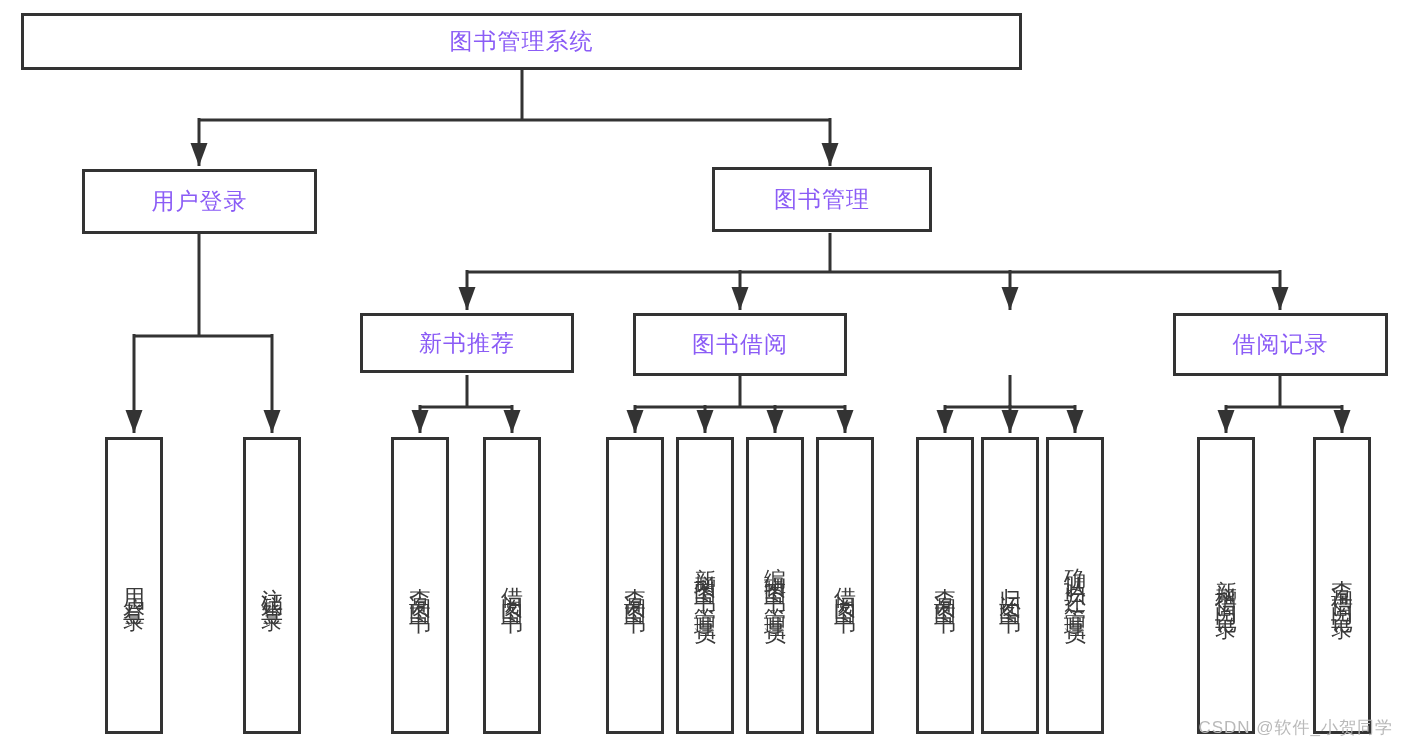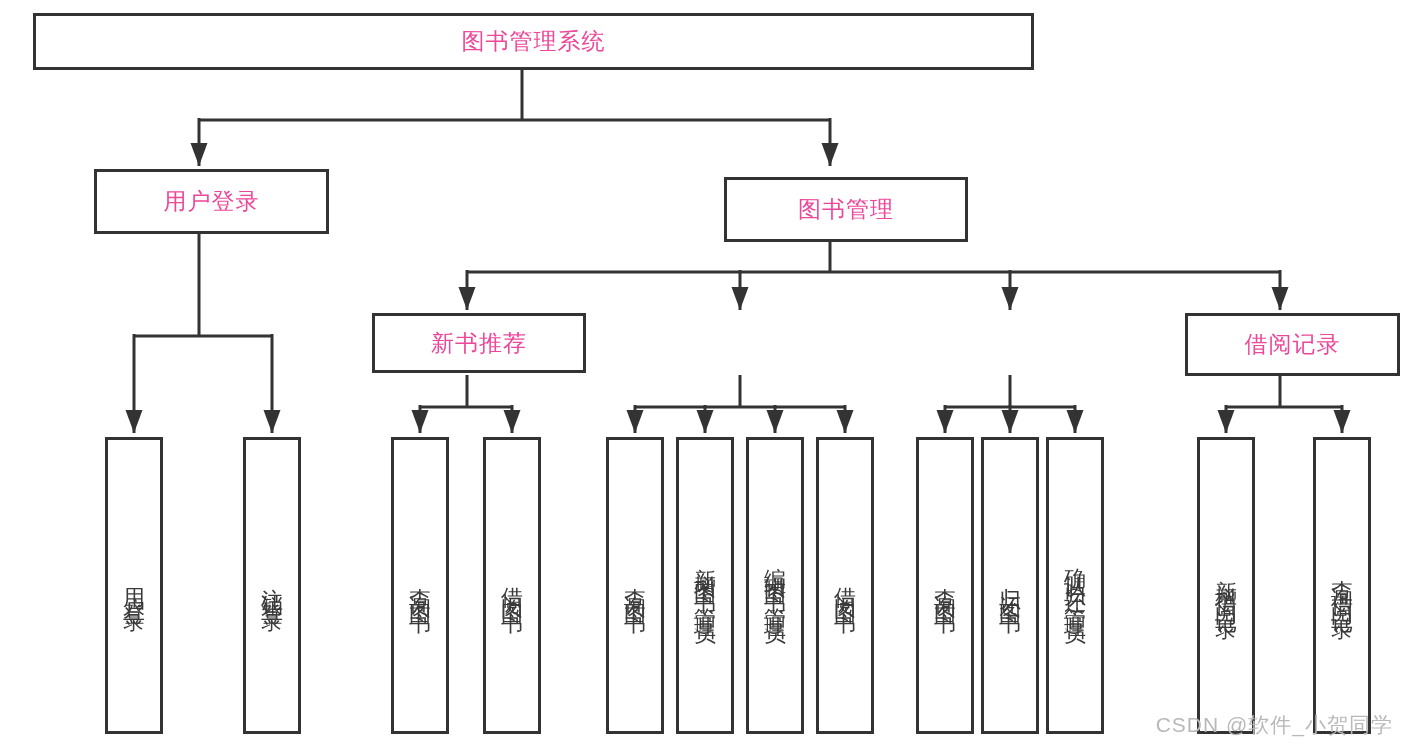--- a/index.html
+++ b/index.html
@@ -4,33 +4,33 @@
 <style>
   html,body{margin:0;padding:0;background:#fff;}
   #stage{
     position:relative;width:1405px;height:747px;background:#ffffff;overflow:hidden;
     font-family:"Liberation Sans","DejaVu Sans",sans-serif;color:#3a3a3a;
   }
   #wires{position:absolute;left:0;top:0;}
   .node{
     position:absolute;box-sizing:border-box;background:#ffffff;
     border:3px solid #333333;display:flex;align-items:center;justify-content:center;
-    font-size:23px;letter-spacing:1px;color:#ec4899;margin-left:12px;
+    font-size:23px;letter-spacing:1px;color:#8b5cf6;
   }
   .leaf{
     position:absolute;box-sizing:border-box;background:#ffffff;
     border:3px solid #333333;display:flex;align-items:center;justify-content:center;
     top:437px;width:58px;height:297px;font-size:22px;color:#3a3a3a;
   }
   .vtext{
     writing-mode:vertical-rl;text-orientation:mixed;
     letter-spacing:8px;line-height:1;white-space:nowrap;
   }
   #watermark{
-    position:absolute;right:12px;bottom:8px;font-size:21px;color:#b9b9b9;
+    position:absolute;right:12px;bottom:8px;font-size:17px;color:#b9b9b9;
     letter-spacing:1px;
   }
 </style>
 </head>
 <body>
 
 <div id="stage">
 
   <svg id="wires" width="1405" height="747" viewBox="0 0 1405 747" aria-hidden="true">
     <defs>
@@ -71,23 +71,24 @@
 
       <path d="M1280,375 V407 M1226,407 H1342"></path>
       <line x1="1226" y1="405" x2="1226" y2="433" marker-end="url(#arw)"></line>
       <line x1="1342" y1="405" x2="1342" y2="433" marker-end="url(#arw)"></line>
     </g>
   </svg>
 
   <div class="node" style="left:21px;top:13px;width:1001px;height:57px;">图书管理系统</div>
 
   <div class="node" style="left:82px;top:169px;width:235px;height:65px;">用户登录</div>
-  <div class="node" style="left:712px;top:177px;width:244px;height:65px;">图书管理</div>
+  <div class="node" style="left:712px;top:167px;width:220px;height:65px;">图书管理</div>
 
   <div class="node" style="left:360px;top:313px;width:214px;height:60px;">新书推荐</div>
+  <div class="node" style="left:633px;top:313px;width:214px;height:63px;">图书借阅</div>
   <div class="node" style="left:1173px;top:313px;width:215px;height:63px;">借阅记录</div>
 
   <div class="leaf" style="left:105px;">
     <span class="vtext">用户登录</span>
   </div>
   <div class="leaf" style="left:243px;">
     <span class="vtext">注销登录</span>
   </div>
 
   <div class="leaf" style="left:391px;">

